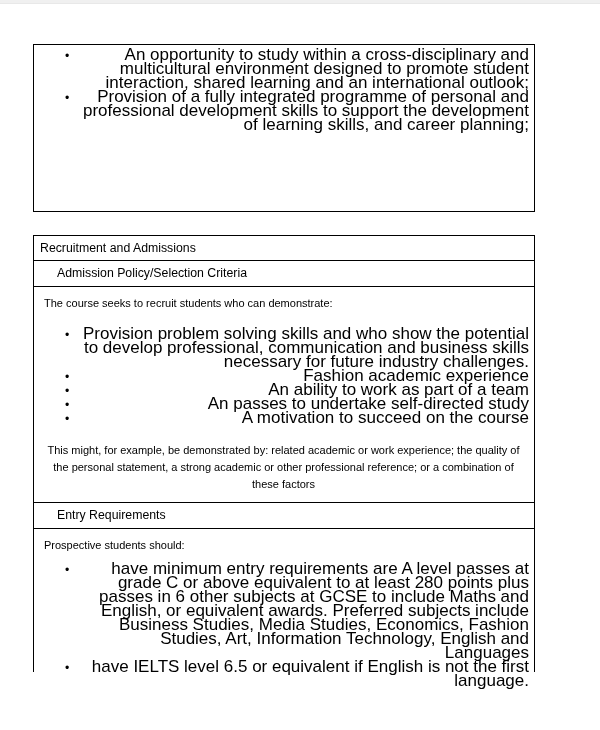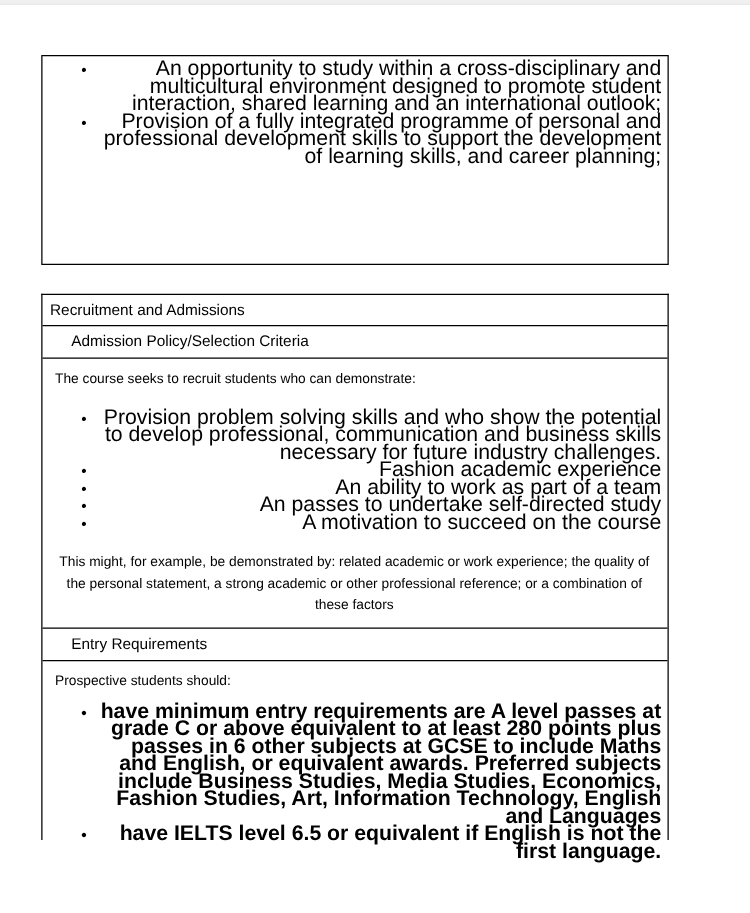--- a/index.html
+++ b/index.html
@@ -99,21 +99,20 @@
     left: 26px;
     top: -0.5px;
     font-size: 12.3px;
     line-height: 16.8px;
   }
   .list-gap-top {
     margin-top: 16px;
   }
   .list-gap-small {
     margin-top: 9px;
-    font-weight: bold;
   }
   .para-gap {
     margin-top: 17px;
     text-align: center;
   }
   .spacer-xs { height: 5px; }
 </style>
 </head>
 <body>
 

